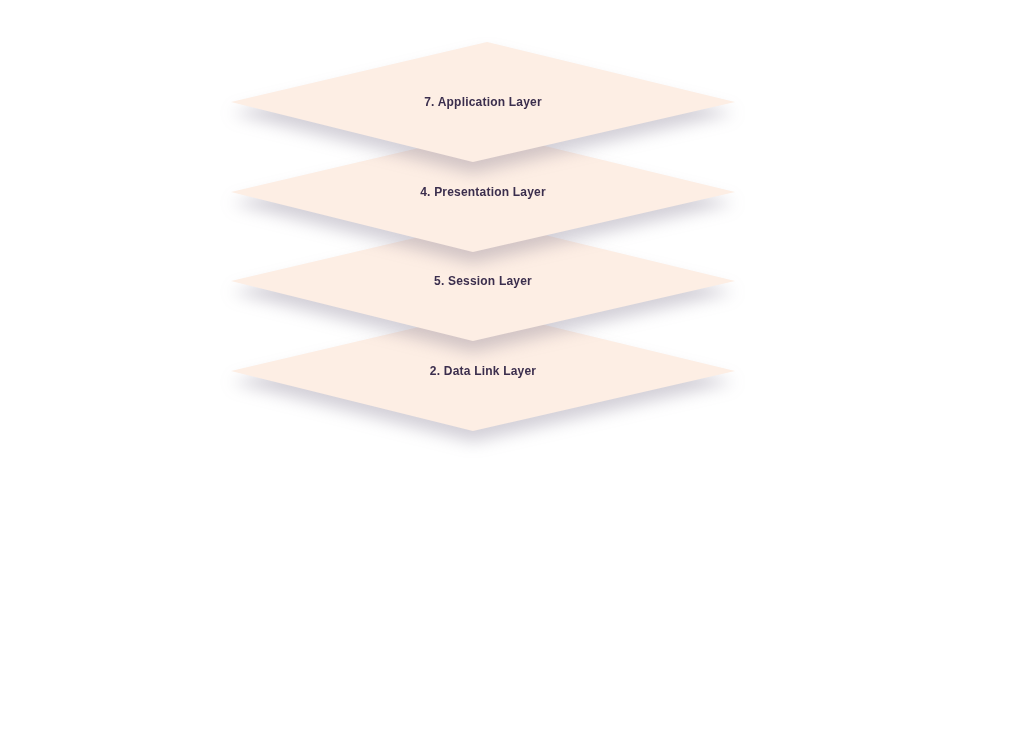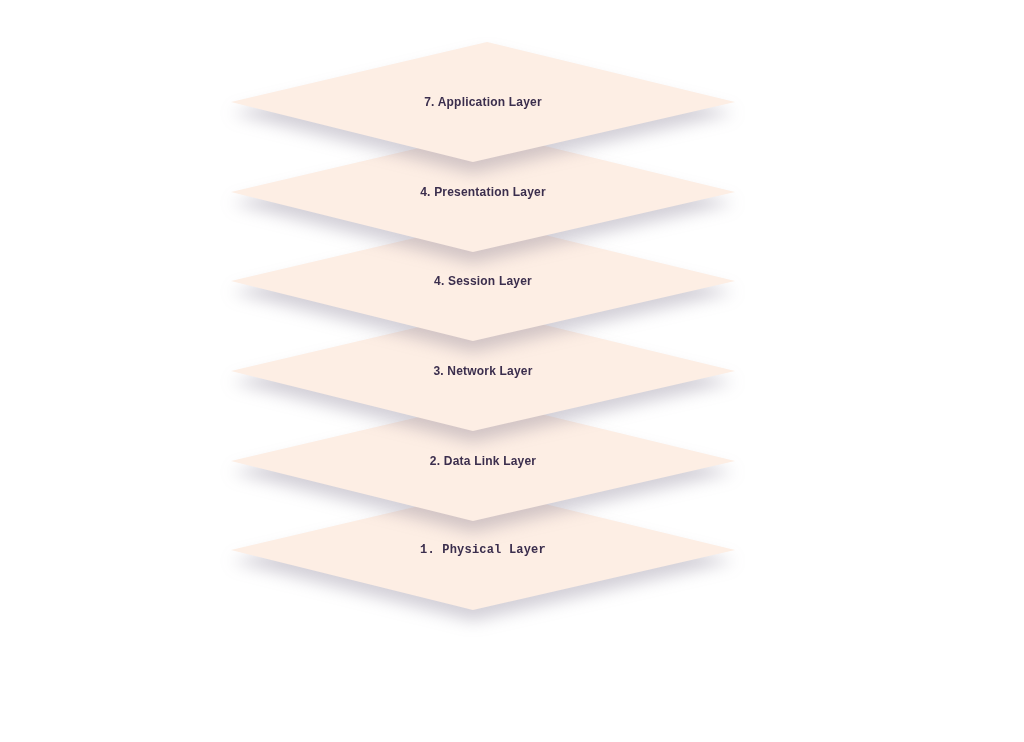--- a/index.html
+++ b/index.html
@@ -77,38 +77,26 @@
     <div class="diamond-wrap">
       <div class="diamond"></div>
     </div>
     <div class="layer-label">4. Presentation Layer</div>
   </div>
 
   <div class="layer">
     <div class="diamond-wrap">
       <div class="diamond"></div>
     </div>
-    <div class="layer-label">4. Session Layer</div>
+    <div class="layer-label">5. Session Layer</div>
   </div>
 
 
-  <div class="layer">
-    <div class="diamond-wrap">
-      <div class="diamond"></div>
-    </div>
-    <div class="layer-label">3. Network Layer</div>
-  </div>
 
   <div class="layer">
     <div class="diamond-wrap">
       <div class="diamond"></div>
     </div>
     <div class="layer-label">2. Data Link Layer</div>
   </div>
 
-  <div class="layer">
-    <div class="diamond-wrap">
-      <div class="diamond"></div>
-    </div>
-    <div class="layer-label">1. Physical Layer</div>
-  </div>
 
 </div>
 
 </body></html>

